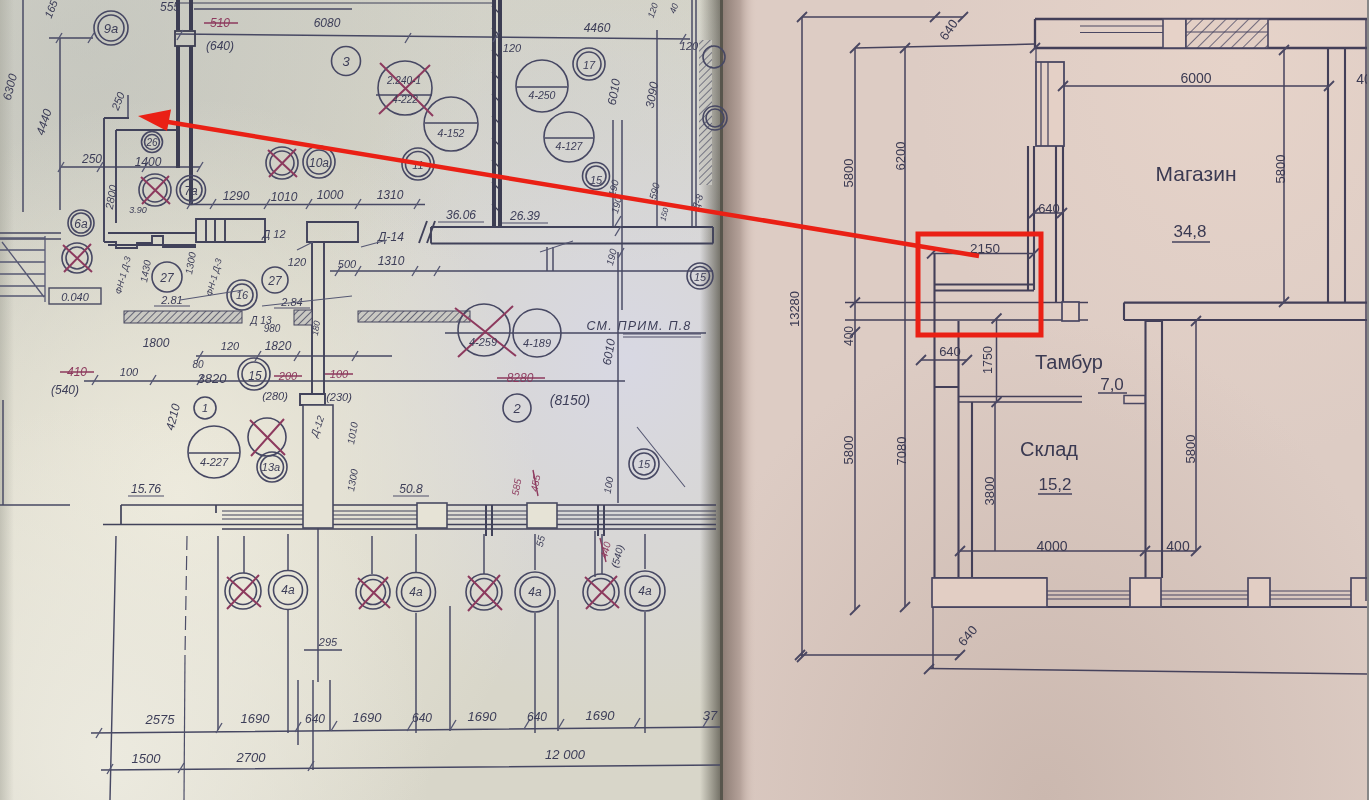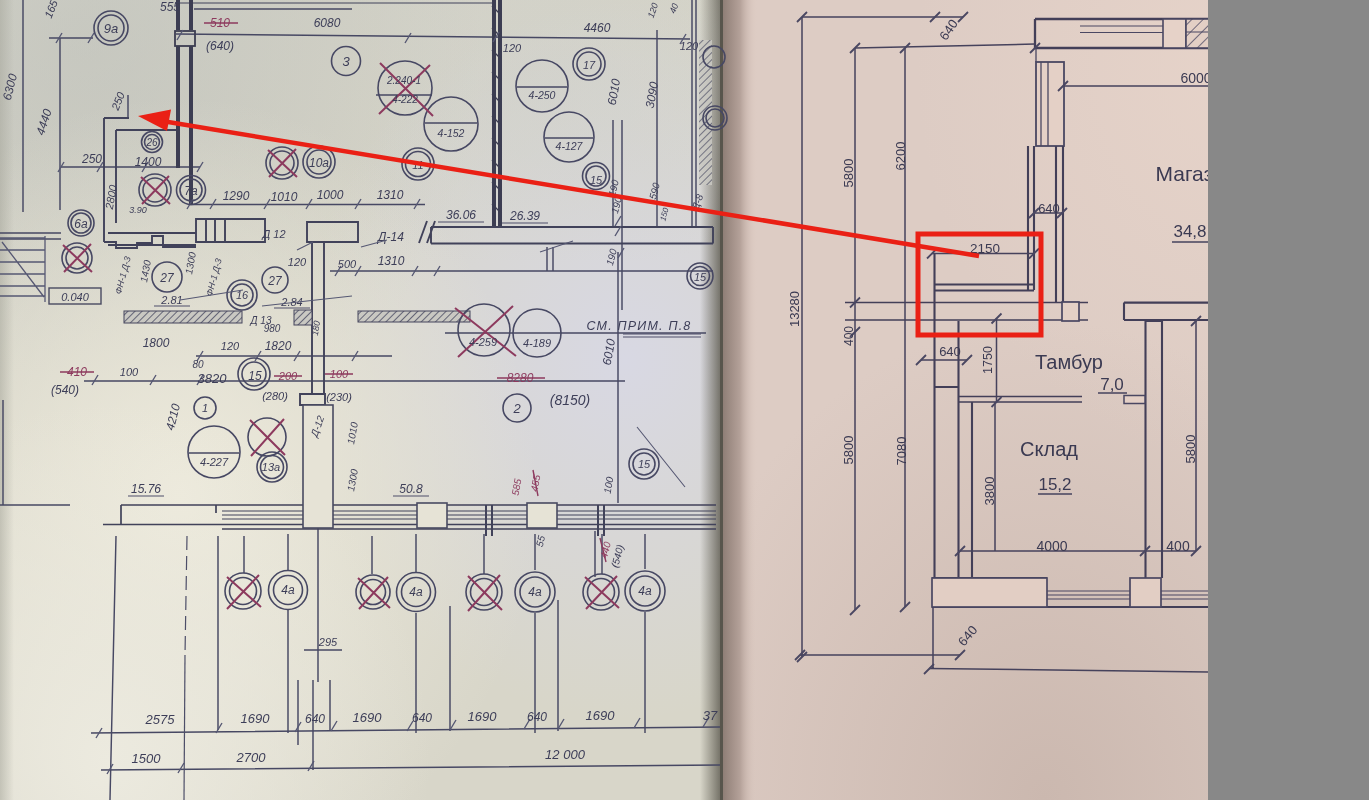--- a/index.html
+++ b/index.html
@@ -1,16 +1,16 @@
 <!DOCTYPE html>
 <html><head>
 <meta charset="utf-8">
 <style>
 html,body{margin:0;padding:0;background:#888}
-.page{position:relative;width:1208px;height:800px;overflow:hidden;font-family:"Liberation Sans",sans-serif}
+.page{position:relative;width:1367px;height:800px;overflow:hidden;font-family:"Liberation Sans",sans-serif}
 svg{display:block}
 text{font-family:"Liberation Sans",sans-serif}
 .t{fill:#3d3e58;font-style:italic}
 .tm{fill:#8d3a5e;font-style:italic}
 .tr{fill:#3b3a52}
 </style>
 </head>
 <body>
 <div class="page">
 <svg width="1369" height="800" viewBox="0 0 1369 800">

